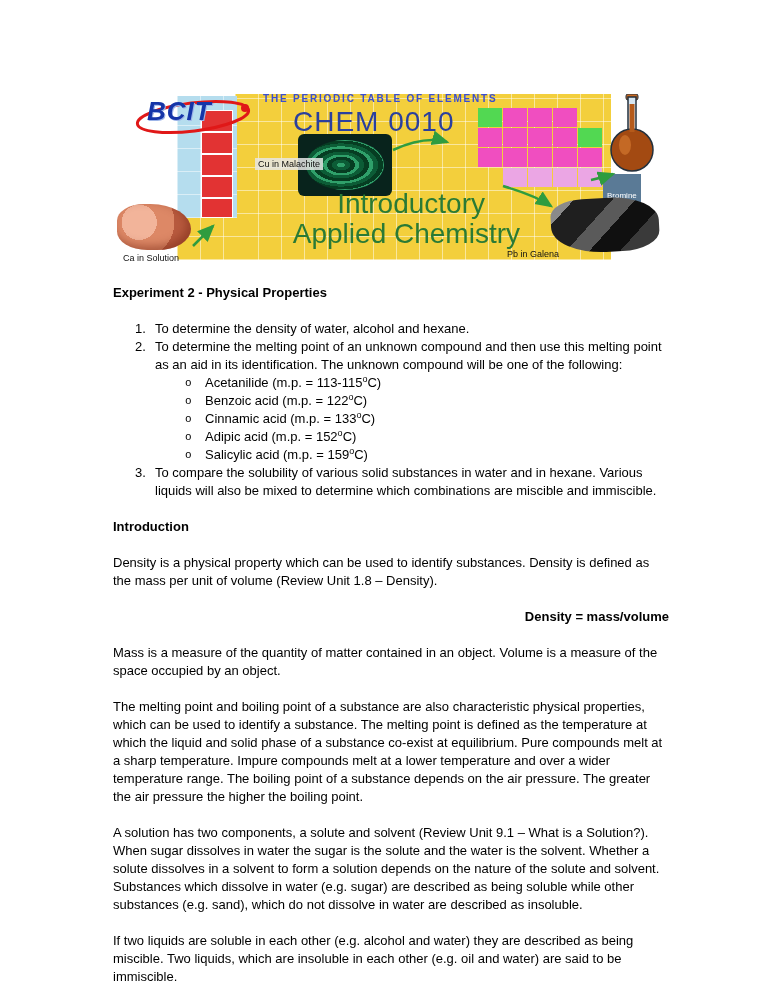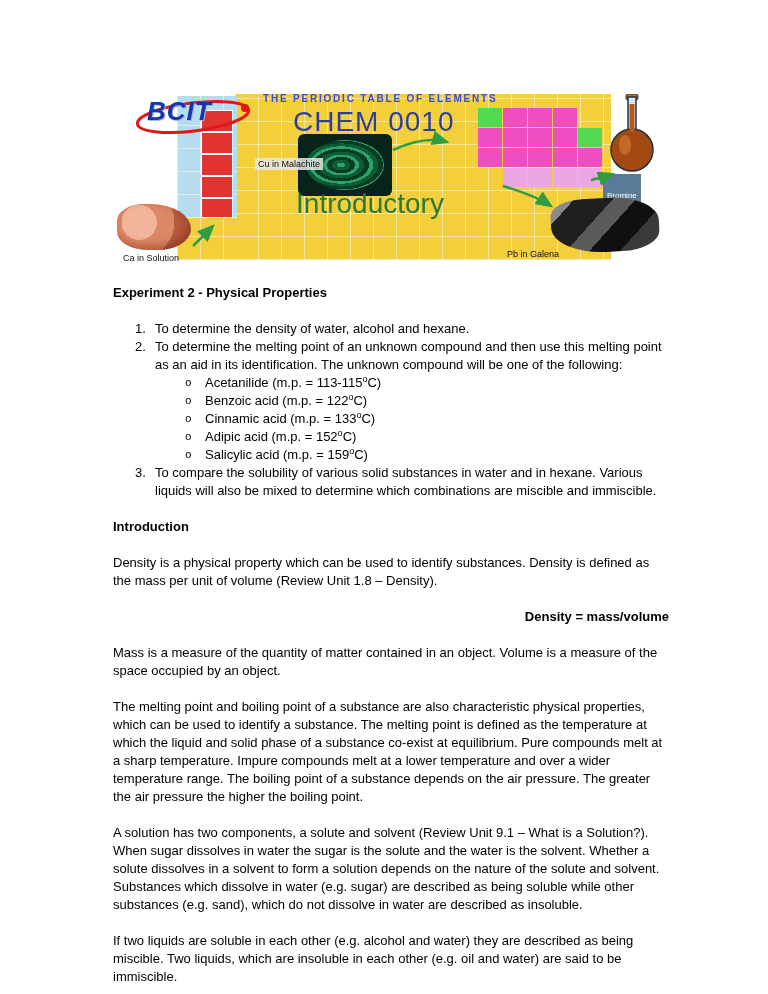--- a/index.html
+++ b/index.html
@@ -61,21 +61,21 @@
     left:436px; top:110px; width:108px; height:54px; border-radius:30% 45% 35% 50%;
     background:linear-gradient(135deg,#8a8a8a 0 15%,#1f1f1f 15% 40%,#5a5a5a 40% 55%,#101010 55% 75%,#3a3a3a 75% 100%);
     transform:rotate(-3deg);
   }
 
   .mini-label { font-size:9px; color:#111; white-space:nowrap; }
   .lbl-malachite { left:114px; top:70px; background:rgba(230,230,230,.85); padding:1px 3px;margin-left:26px; }
   .lbl-calcite { left:8px; top:165px; }
   .lbl-galena { left:392px; top:161px; }
 
-  .title-green { text-align:center; color:#2a7a35; font-size:28px; white-space:nowrap; }
+  .title-green { text-align:right; color:#2a7a35; font-size:28px; white-space:nowrap; }
   .t1 { left:140px; top:100px; width:230px; }
   .t2 { left:105px; top:130px; width:300px; }
 
   .arrows { left:0; top:0; width:545px; height:178px; pointer-events:none; }
 
   
   .content { position:absolute; left:113px; top:284px; width:556px; font-size:13px; line-height:18px; }
   .content p { margin:0 0 18px 0; }
   .bold { font-weight:bold; }
   .formula { text-align:right; font-weight:bold; }
@@ -144,20 +144,21 @@
 
     <div class="malachite"></div>
     <div class="calcite"></div>
     <div class="galena"></div>
 
     <div class="mini-label lbl-malachite">Cu in Malachite</div>
     <div class="mini-label lbl-calcite">Ca in Solution</div>
     <div class="mini-label lbl-galena">Pb in Galena</div>
 
     <div class="title-green t1">Introductory</div>
+    <div class="title-green t2">Applied Chemistry</div>
 
     <svg class="arrows" viewBox="0 0 545 178">
       <defs>
         <marker id="ah" markerWidth="8" markerHeight="8" refX="6" refY="3" orient="auto">
           <path d="M0,0 L7,3 L0,6 z" fill="#2f9c3f"></path>
         </marker>
       </defs>
       <g stroke="#2f9c3f" stroke-width="2.5" fill="none">
         <path d="M278,62 C300,52 318,50 332,54" marker-end="url(#ah)"></path>
         <path d="M388,98 C408,104 424,110 436,118" marker-end="url(#ah)"></path>

